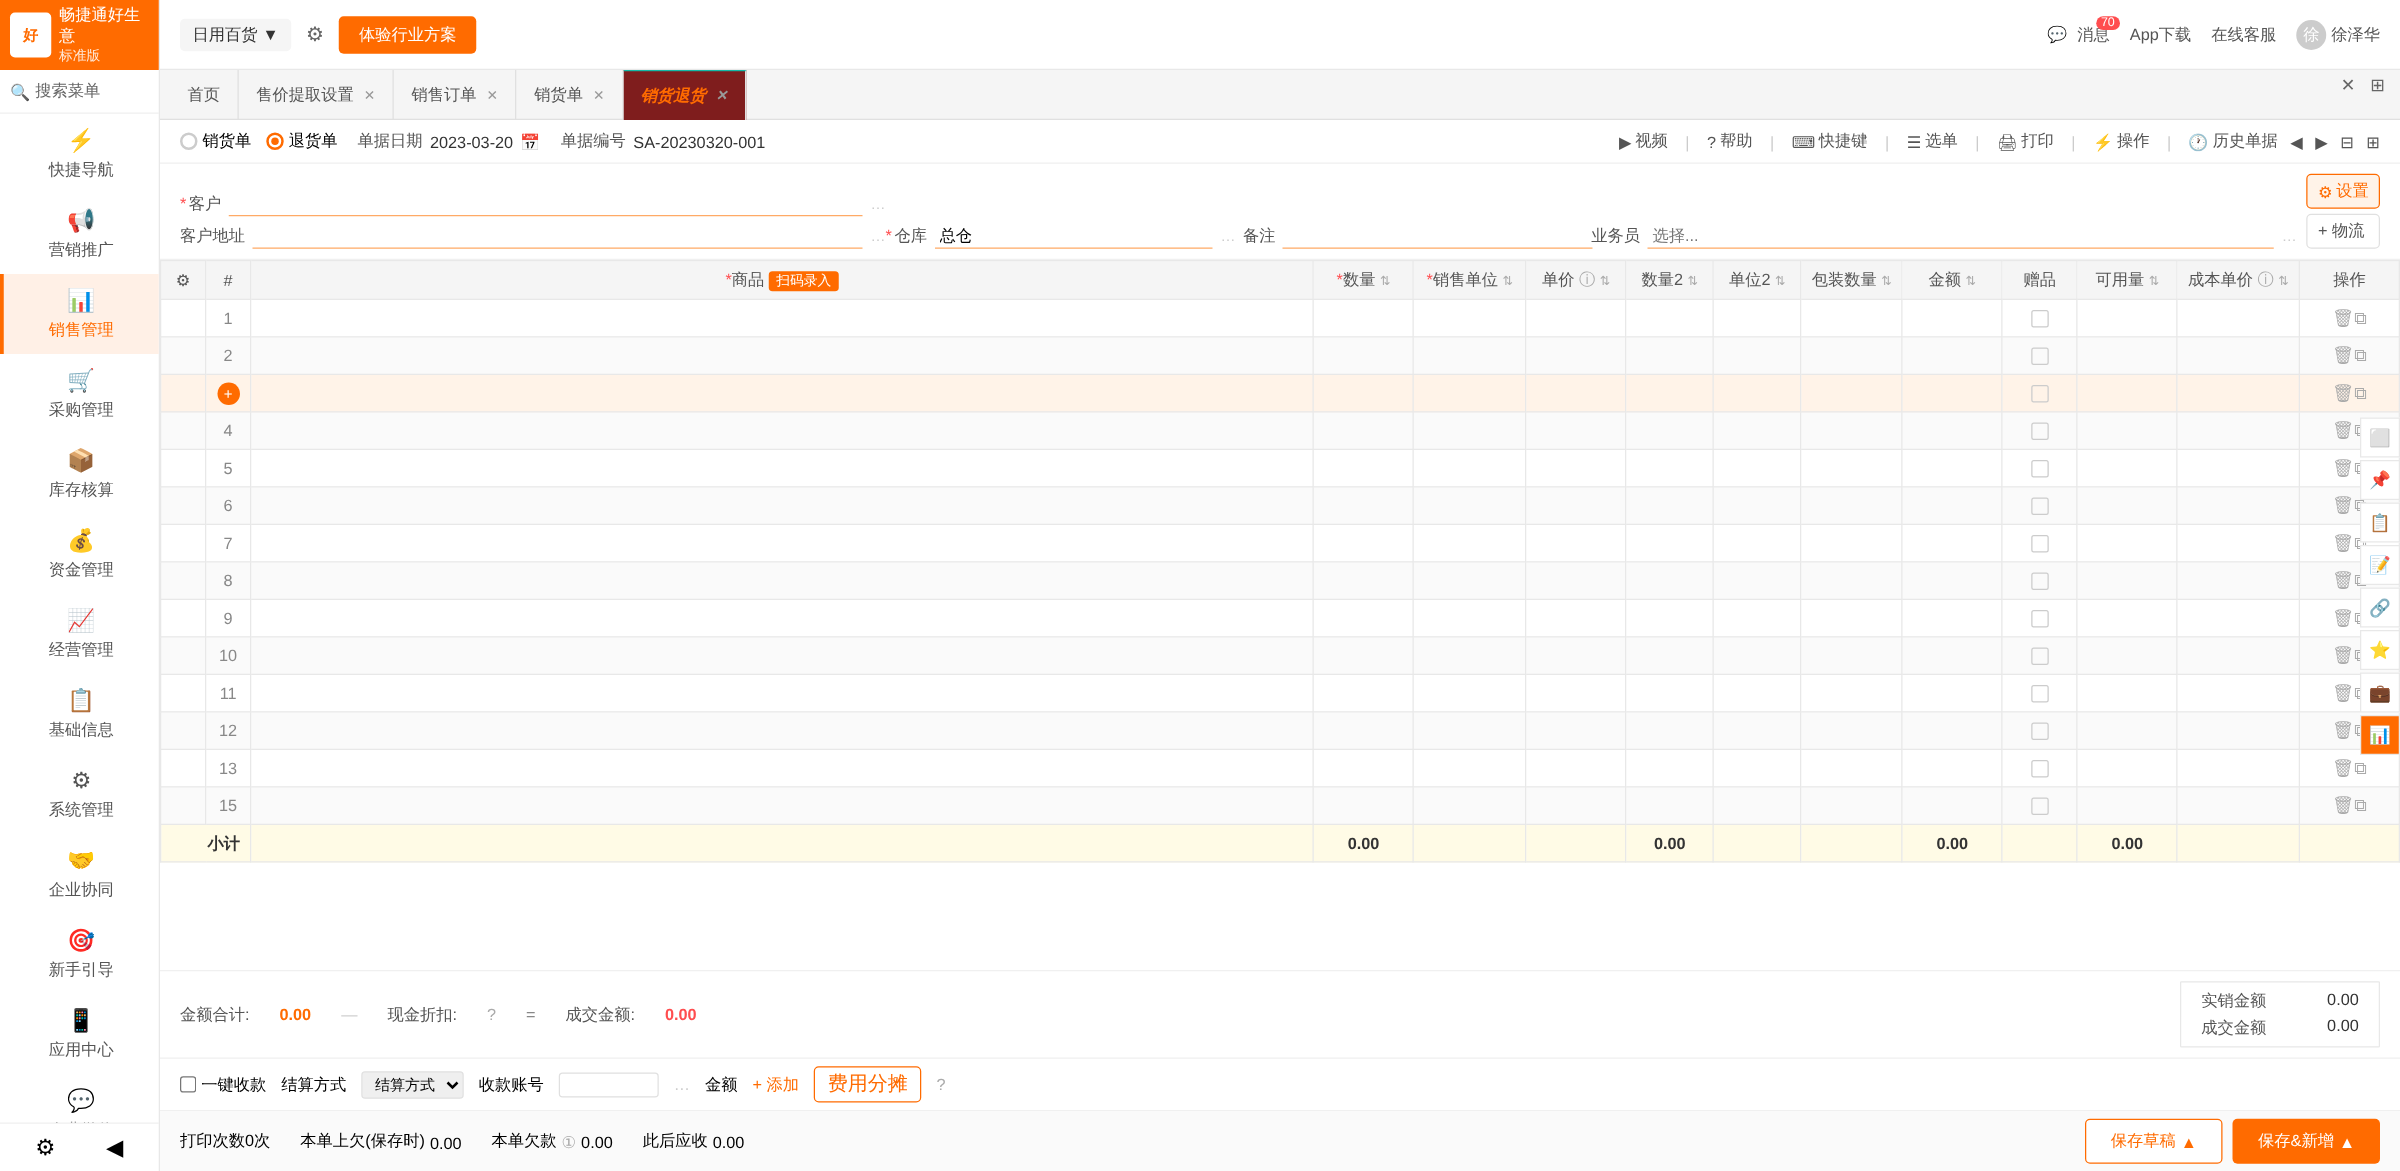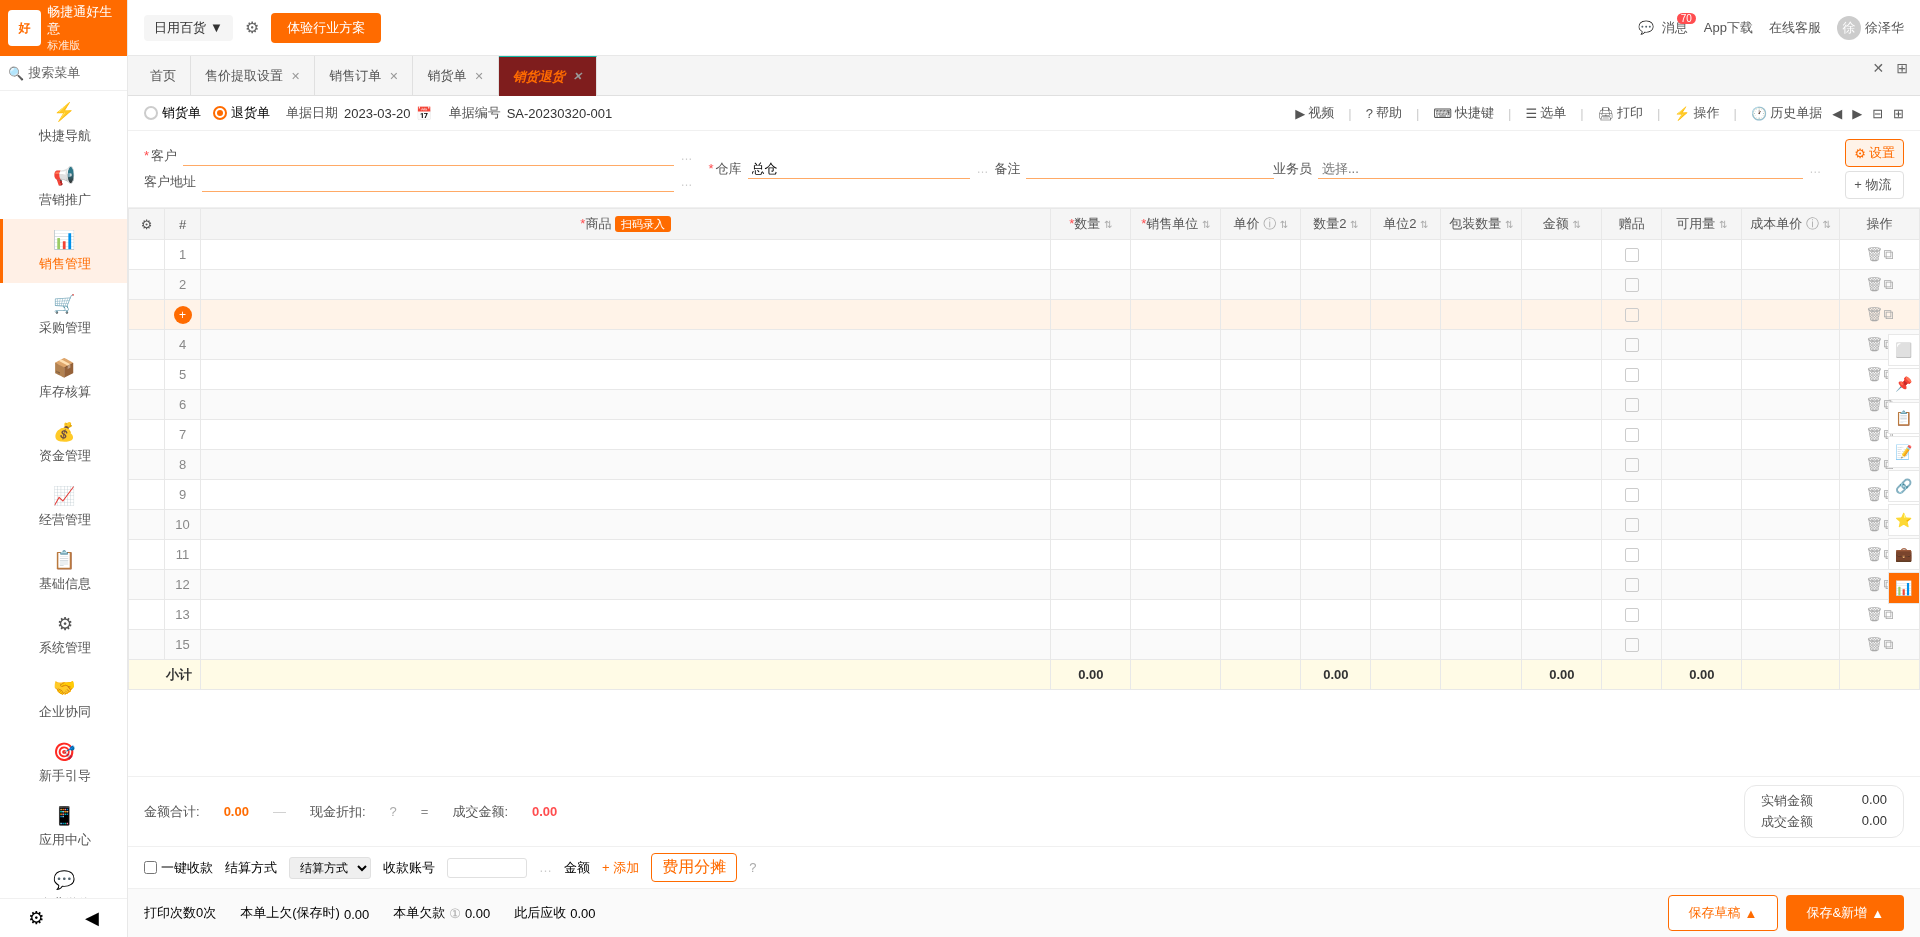--- a/index.html
+++ b/index.html
@@ -295,21 +295,21 @@
           <span>🕐</span>
           <span>历史单据</span>
         </span>
         <span class="toolbar-btn">◀</span>
         <span class="toolbar-btn">▶</span>
         <span class="toolbar-btn">⊟</span>
         <span class="toolbar-btn">⊞</span>
       </div>
     </div>
 
-    <div style="padding: 8px 16px; border-bottom: 1px solid #f0f0f0; display: flex; flex-shrink: 0; gap: 16px; align-items: center; flex-wrap: wrap; position: relative;">
+    <div style="padding: 8px 16px; border-bottom: 1px solid #f0f0f0; display: flex; flex-shrink: 0; gap: 0; align-items: flex-end; flex-wrap: wrap; position: relative;">
       <div style="flex:1; min-width:280px; display:flex; flex-direction:column; gap:6px;">
         <div class="f-group">
           <span class="f-label req">客户</span>
           <input class="f-input" type="text" style="">
           <span class="f-more">…</span>
         </div>
         <div class="f-group">
           <span class="f-label">客户地址</span>
           <input class="f-input" type="text" style="">
           <span class="f-more">…</span>
@@ -707,21 +707,21 @@
       <div style="padding: 8px 16px; display:flex; align-items:center; gap:24px; border-bottom: 1px solid #f0f0f0;">
         <span class="amount-label">金额合计:</span>
         <span class="amount-value">0.00</span>
         <span style="color:#ccc;">—</span>
         <span class="amount-label">现金折扣:</span>
         <span style="color:#aaa;cursor:pointer;">?</span>
         <span class="equal-sign">=</span>
         <span class="amount-label">成交金额:</span>
         <span class="deal-amount">0.00</span>
 
-        <div style="margin-left:auto; background:#fff; border:1px solid #e8e8e8; padding:6px 16px; border-radius:12px; display:flex; flex-direction:column; gap:3px; min-width:160px;">
+        <div style="margin-left:auto; background:#fff; border:1px solid #e8e8e8; padding:6px 16px; border-radius:1px; display:flex; flex-direction:column; gap:3px; min-width:160px;">
           <div class="summary-row">
             <span class="summary-label">实销金额</span>
             <span class="summary-value">0.00</span>
           </div>
           <div class="summary-row">
             <span class="summary-label">成交金额</span>
             <span class="summary-value">0.00</span>
           </div>
         </div>
       </div>

